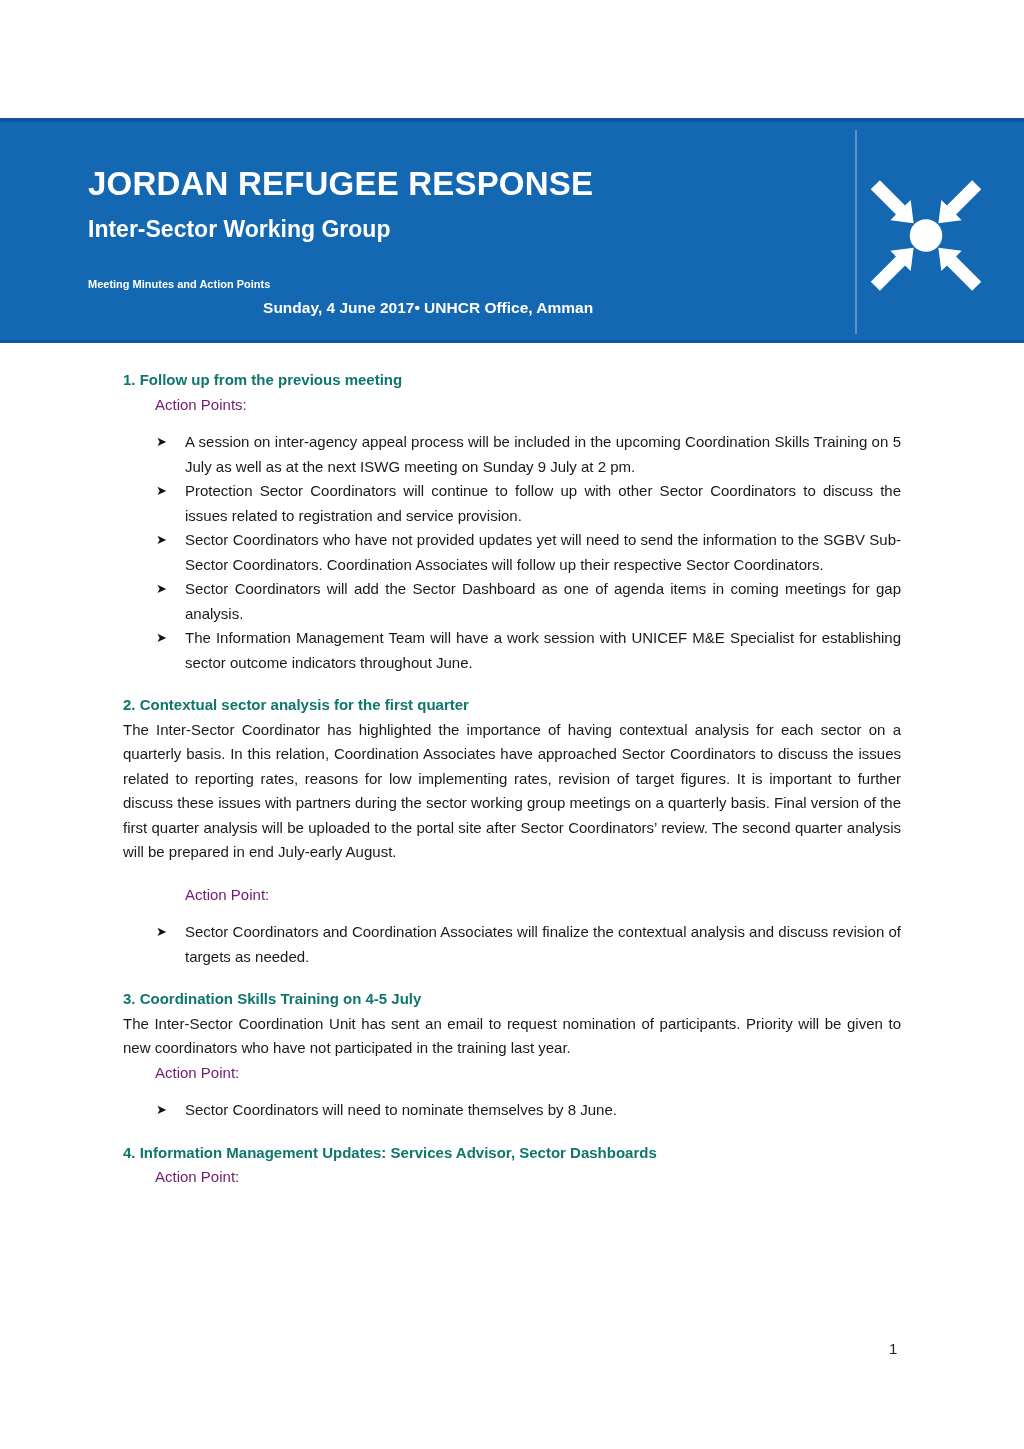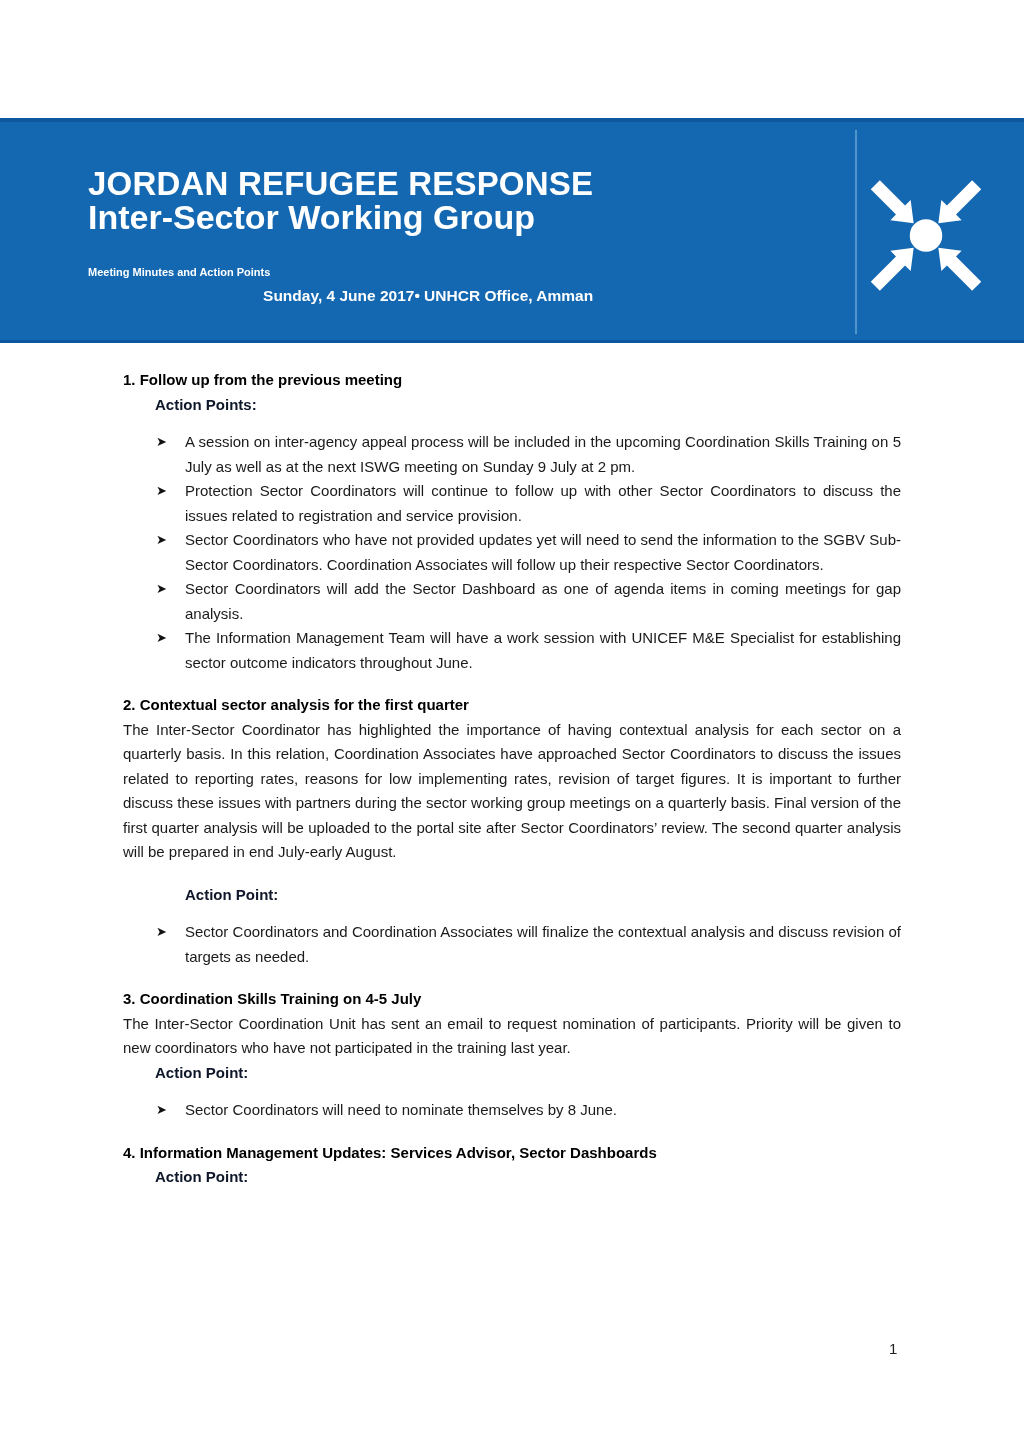--- a/index.html
+++ b/index.html
@@ -21,21 +21,21 @@
     border-top: 4px solid #0D579E;
     border-bottom: 3px solid #0D579E;
     box-sizing: border-box;
   }
   .band-text {
     position: absolute;
     left: 88px; top: 46px;
     color: #ffffff;
   }
   .title1 { font-size: 33px; font-weight: bold; line-height: 31px; letter-spacing: 0.2px; }
-  .title2 { font-size: 34px; font-weight: bold; line-height: 31px; margin-top: 3px; }
+  .title2 { font-size: 23px; font-weight: bold; line-height: 31px; margin-top: 15px; }
   .subtitle1 { font-size: 11px; font-weight: bold; line-height: 18px; margin-top: 30px; }
   .subtitle2 { font-size: 15.5px; font-weight: bold; line-height: 18px; margin-top: 6px; text-align: right; }
   .band-divider {
     position: absolute;
     left: 855px; top: 8px;
     width: 2px; height: 204px;
     background: #5E9FD4;
     opacity: 0.85;
   }
   .logo {
@@ -46,23 +46,23 @@
   
   .doc {
     position: absolute;
     left: 123px; top: 368px;
     width: 778px;
     color: #1a1a1a;
     font-size: 15px;
     line-height: 24.5px;
   }
   .doc-section + .doc-section { margin-top: 18px; }
-  .section-heading { font-weight: bold; color: #000000; }
+  .section-heading { font-weight: bold; color: #0f766e; }
   .para { text-align: justify; }
-  .action-label { font-weight: bold; color: #0f172a; margin-left: 32px; }
+  .action-label { font-weight: normal; color: #701a75; margin-left: 32px; }
   .action-label.deep { margin-left: 62px; margin-top: 18px; }
   .bullets { list-style: none; margin: 13px 0 0 0; padding: 0; }
   .bullet {
     position: relative;
     padding-left: 62px;
     text-align: justify;
   }
   .bullet .glyph {
     position: absolute;
     left: 33px; top: 0px;

